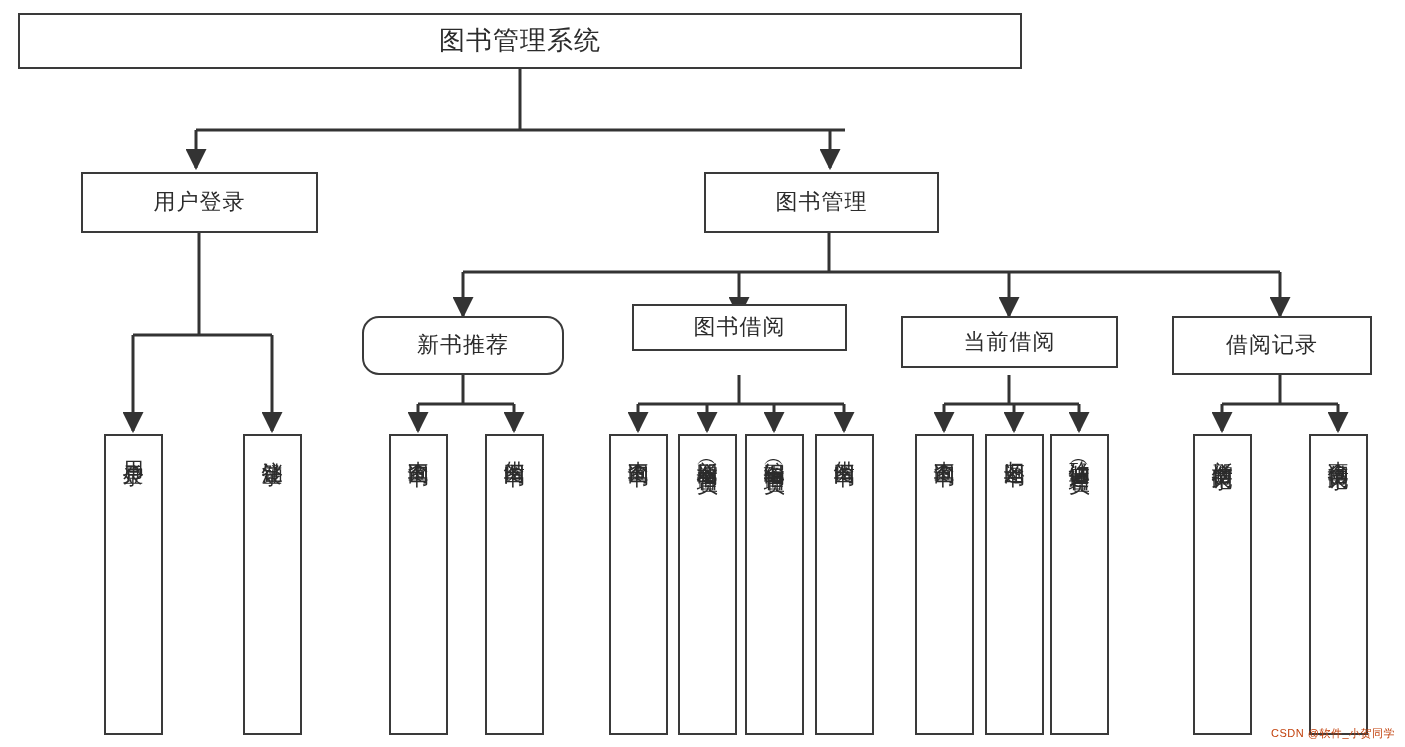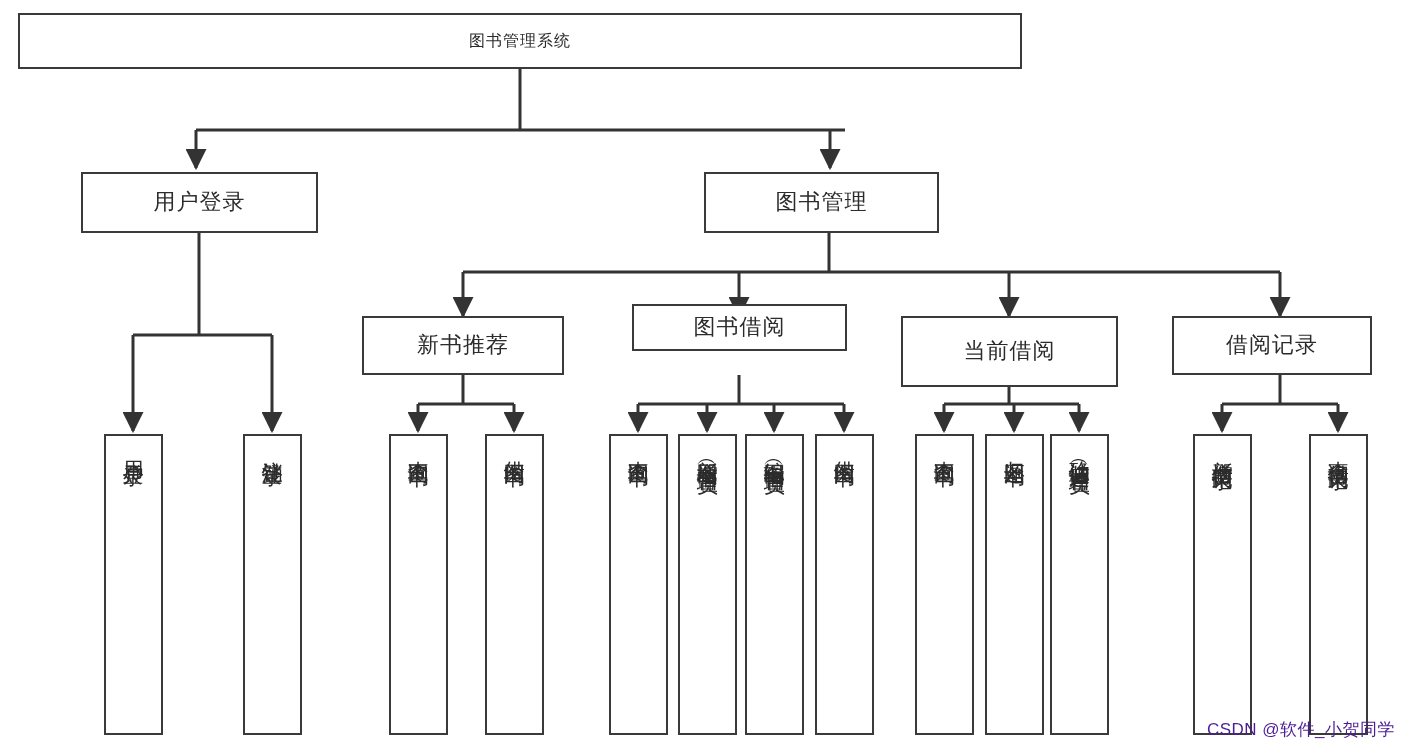--- a/index.html
+++ b/index.html
@@ -37,43 +37,43 @@
     color: #2b2b2b;
     z-index: 2;
   }
   .node.horiz {
     font-size: 22px;
     letter-spacing: 1px;
     line-height: 1.2;
     white-space: nowrap;
   }
   .node.root {
-    font-size: 16px;
+    font-size: 26px;
     text-align: center;
   }
   .node.leaf {
     font-size: 21px;
     letter-spacing: 2px;
     line-height: 1.12;
     padding: 8px 2px;
     align-items: flex-start;
   }
   .vtext {
     writing-mode: vertical-rl;
     text-orientation: upright;
     -webkit-text-orientation: upright;
     white-space: nowrap;
     display: block;
   }
   #watermark {
     position: absolute;
     right: 10px;
     bottom: 6px;
-    font-size: 17px;
-    color: #4c1d95;
+    font-size: 11px;
+    color: #c2410c;
     z-index: 5;
     white-space: nowrap;
     letter-spacing: 0.5px;
   }
 </style>
 </head>
 <body>
 
 <div id="canvas">
 
@@ -131,27 +131,27 @@
     <span>图书管理系统</span>
   </div>
 
   <div class="node horiz" style="left:81px; top:172px; width:237px; height:61px;">
     <span>用户登录</span>
   </div>
   <div class="node horiz" style="left:704px; top:172px; width:235px; height:61px;">
     <span>图书管理</span>
   </div>
 
-  <div class="node horiz" style="left:362px; top:316px; width:202px; height:59px;">
+  <div class="node horiz" style="left:362px; top:316px; width:202px; height:59px;border-radius:17px;">
     <span>新书推荐</span>
   </div>
   <div class="node horiz" style="left:632px; top:304px; width:215px; height:47px;">
     <span>图书借阅</span>
   </div>
-  <div class="node horiz" style="left:901px; top:316px; width:217px; height:71px;">
+  <div class="node horiz" style="left:901px; top:316px; width:217px; height:52px;">
     <span>当前借阅</span>
   </div>
   <div class="node horiz" style="left:1172px; top:316px; width:200px; height:59px;">
     <span>借阅记录</span>
   </div>
 
   <div class="node leaf" style="left:104px; top:434px; width:59px; height:301px;">
     <span class="vtext">用户登录</span>
   </div>
   <div class="node leaf" style="left:243px; top:434px; width:59px; height:301px;">

